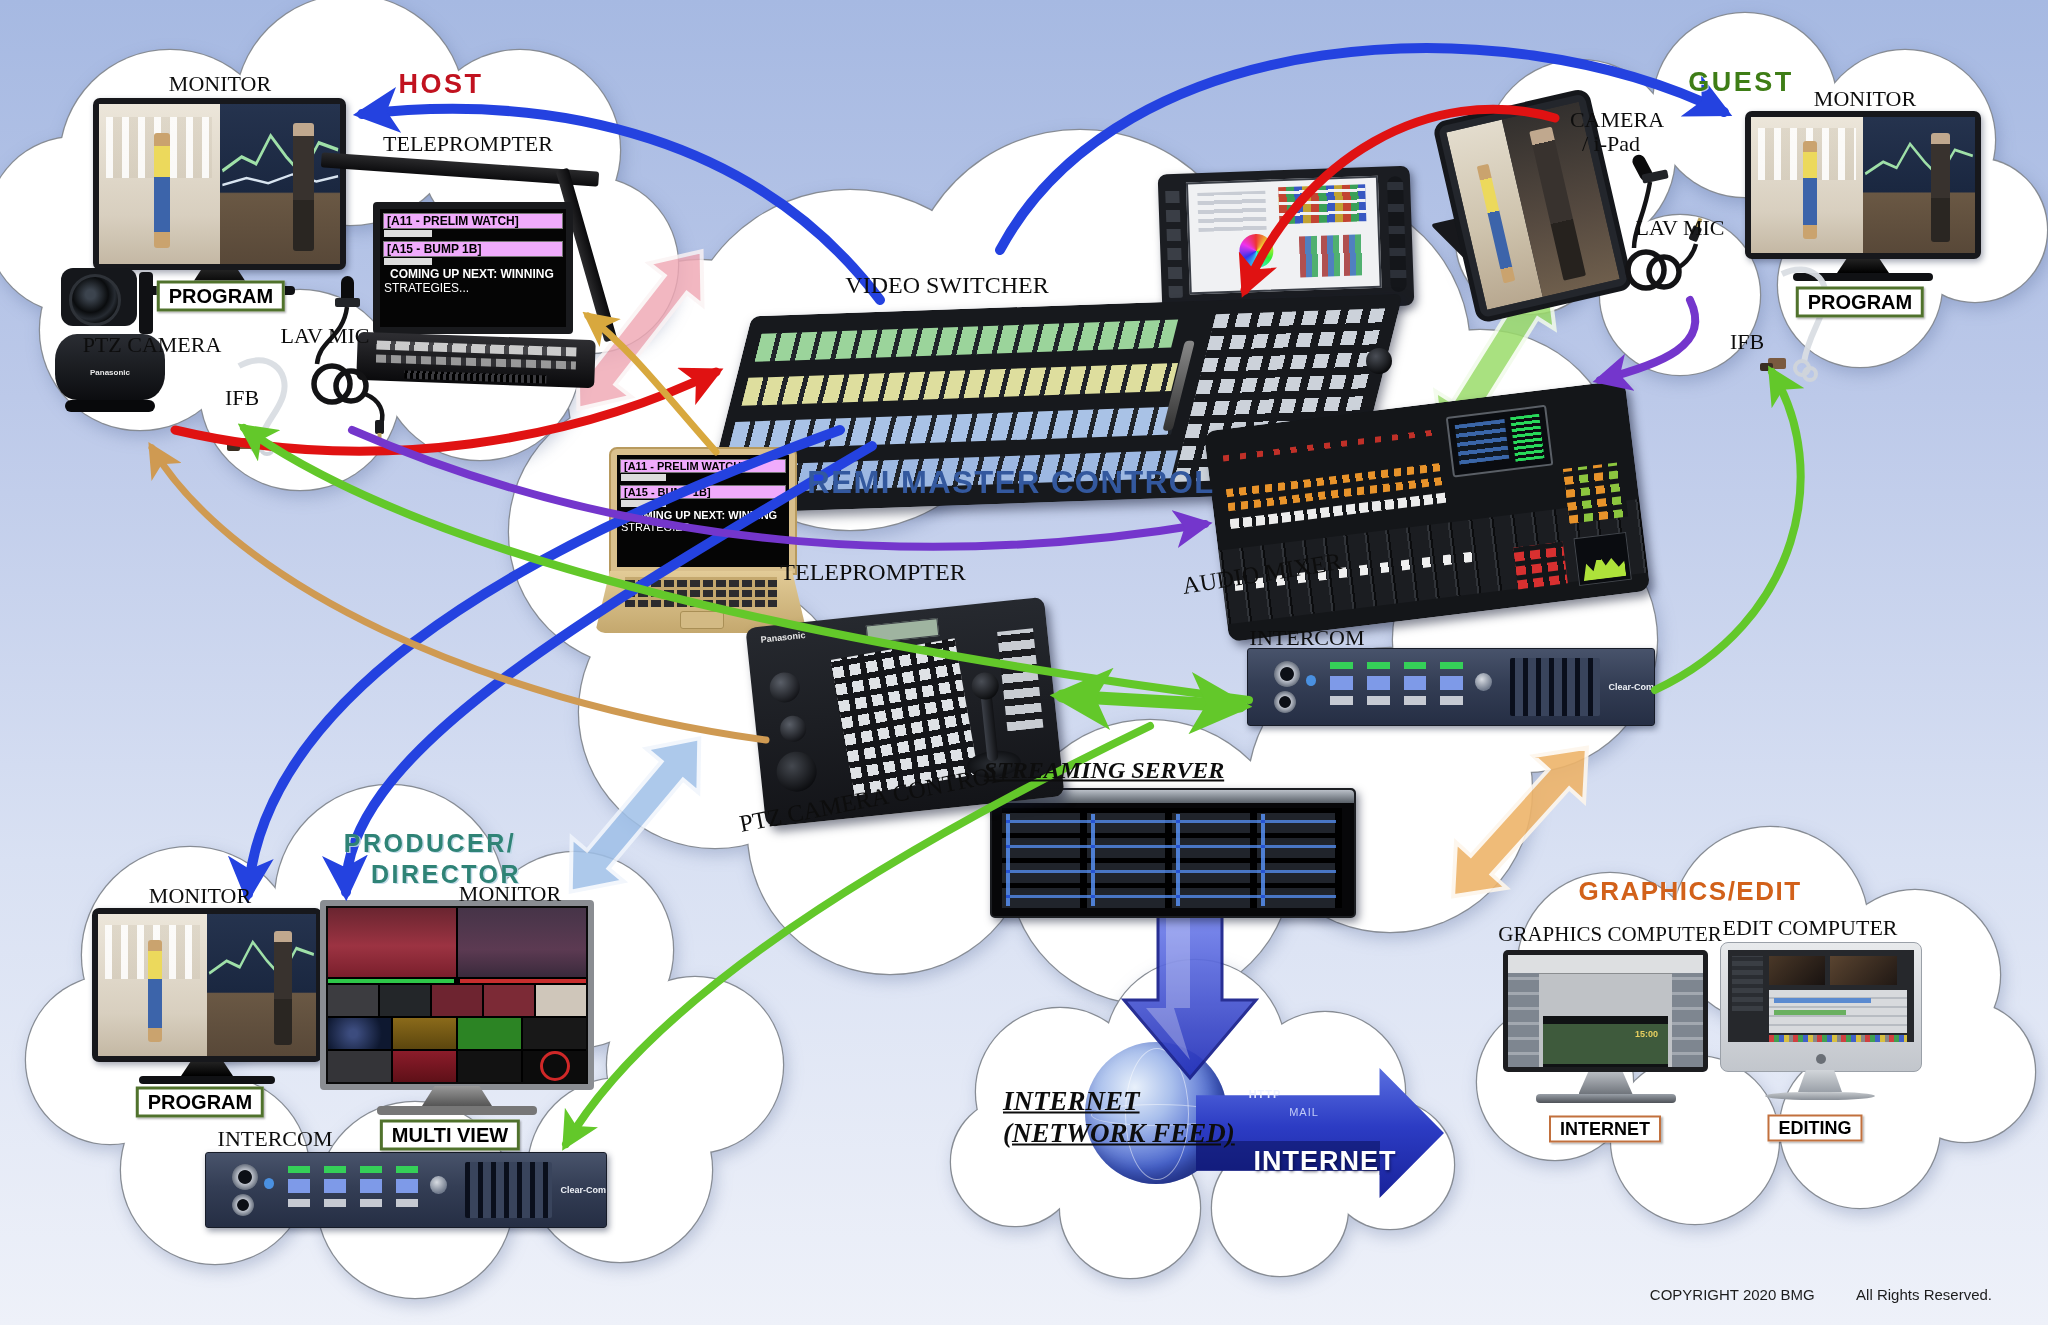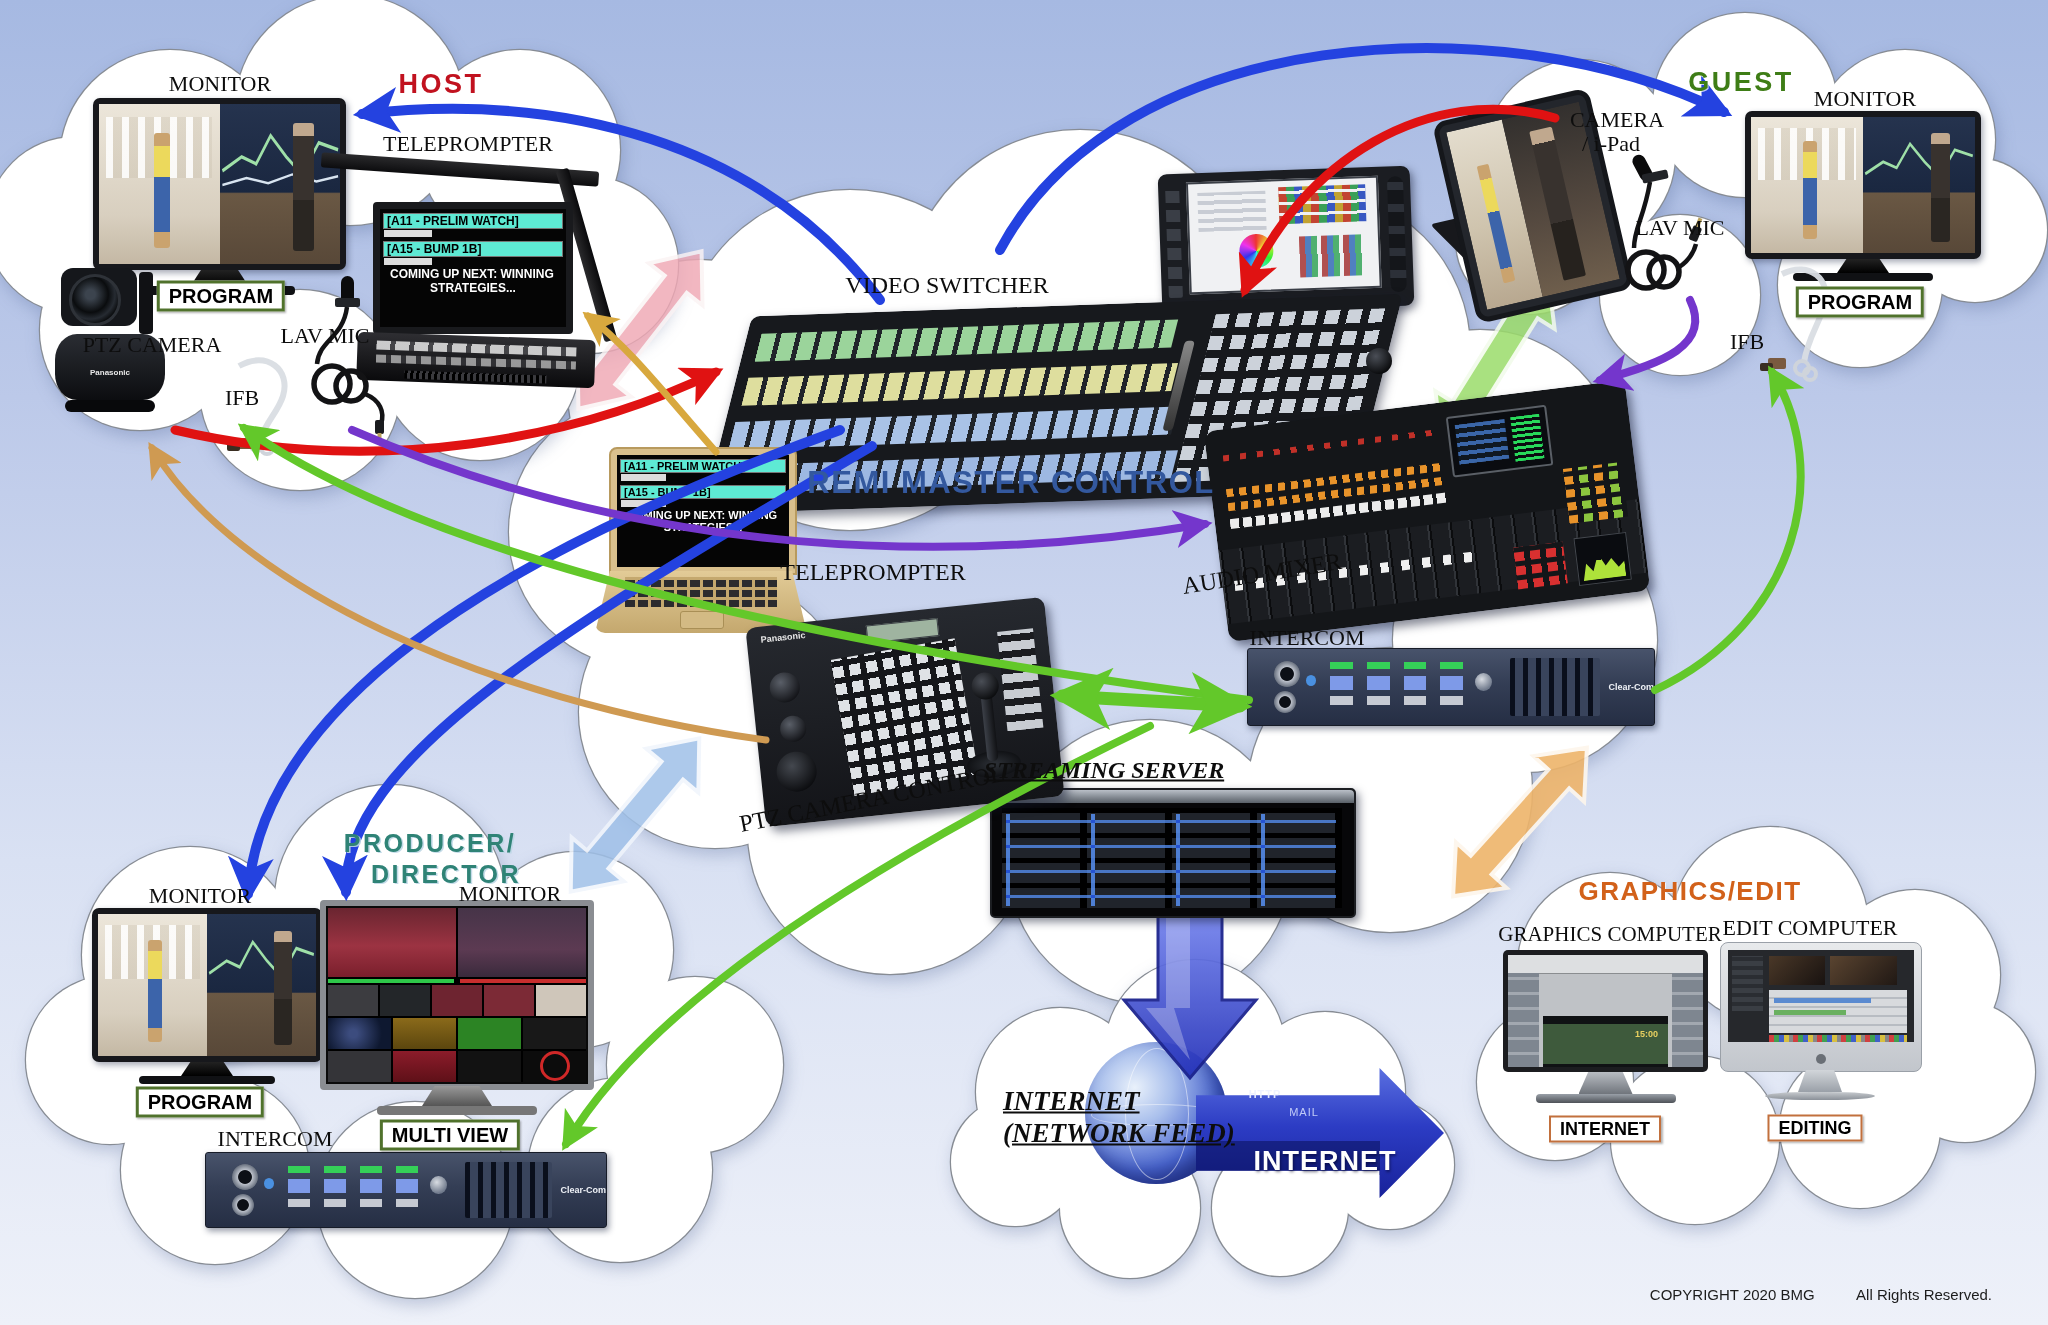--- a/index.html
+++ b/index.html
@@ -46,25 +46,25 @@
   .ic-xlr.sm{width:22px;height:22px;margin-left:30px;}
   .ic-blue{width:11px;height:11px;border-radius:50%;background:#4a90e0;margin:0 0 14px 6px;}
   .ic-ch{width:24px;height:74%;margin-left:14px;border-radius:3px;
       background:linear-gradient(180deg,transparent 0 6%,#35d058 6% 18%,transparent 18% 30%,#7e9ae8 30% 56%,transparent 56% 66%,#c6cad2 66% 82%,transparent 82%);}
   .ic-grille{height:76%;width:96px;margin-left:18px;border-radius:2px;
       background:repeating-linear-gradient(90deg,#0a0f1c 0 5px,#39445c 5px 13px);}
   .ic-brand{color:#eef1f6;font-size:9px;font-weight:bold;margin-left:8px;white-space:nowrap;}
   .ic-knob{width:18px;height:18px;border-radius:50%;background:radial-gradient(circle at 40% 35%,#d8dce2,#707a8c 70%);margin:0 0 10px 12px;}
   
   .prompt{background:#050505;overflow:hidden;font-family:"Liberation Sans",sans-serif;}
-  .prompt .slug{background:#5eead4;color:#000;font-weight:bold;border:1px solid #777;
+  .prompt .slug{background:#f0abfc;color:#000;font-weight:bold;border:1px solid #777;
       padding:0 3px;margin:4px 3px 1px 3px;white-space:nowrap;overflow:hidden;}
   .prompt .pm{height:7px;width:26%;background:#dcdcdc;margin:1px 0 2px 4px;}
   .prompt .bodyln{color:#fff;font-weight:bold;margin:1px 4px 0 10px;white-space:nowrap;}
-  .prompt .bodyln2{color:#fff;font-weight:bold;margin:0 4px 0 4px;white-space:nowrap;text-align:center;}
+  .prompt .bodyln2{color:#fff;font-weight:normal;margin:0 4px 0 4px;white-space:nowrap;}
 </style>
 </head>
 <body>
 
 <div id="stage">
 
 <svg id="clouds-svg" class="layer" width="2048" height="1325" viewBox="0 0 2048 1325">
   <defs>
     <g id="c-master">
       <circle cx="850" cy="360" r="170"></circle>

